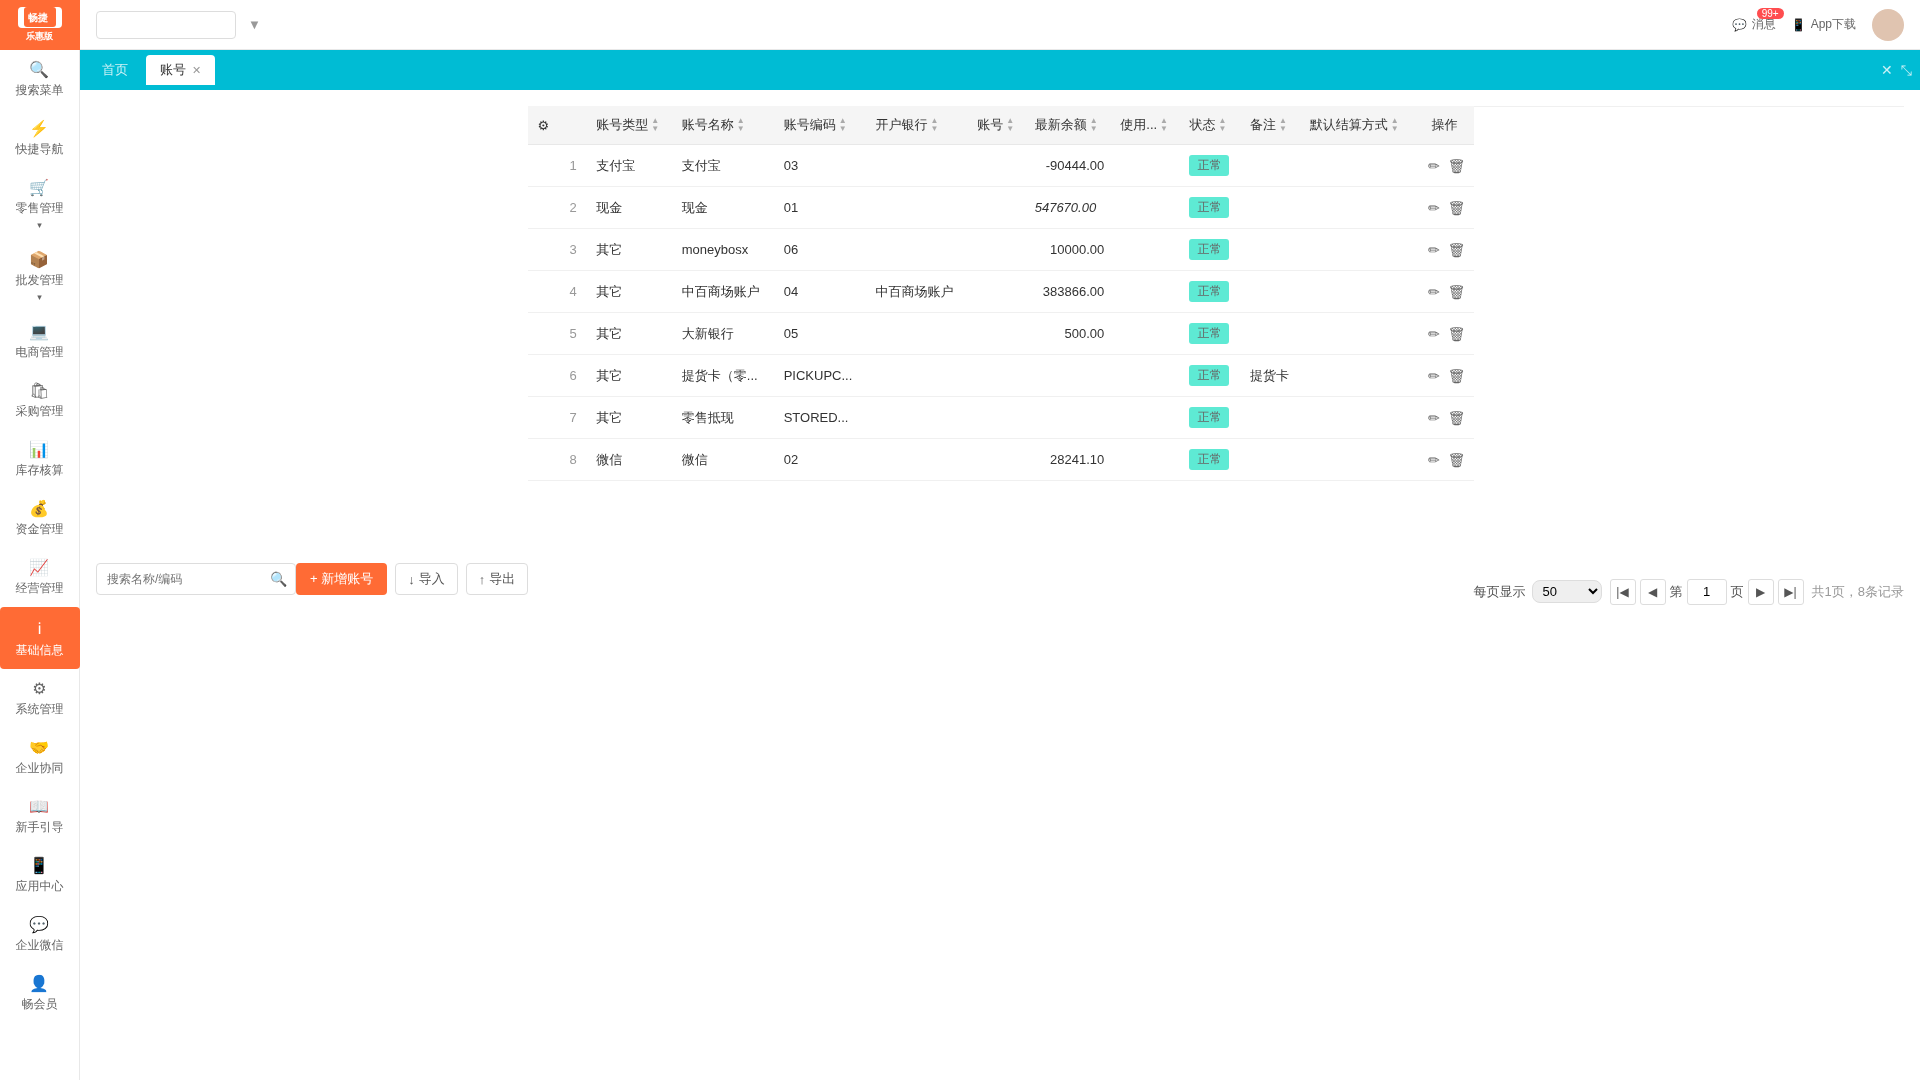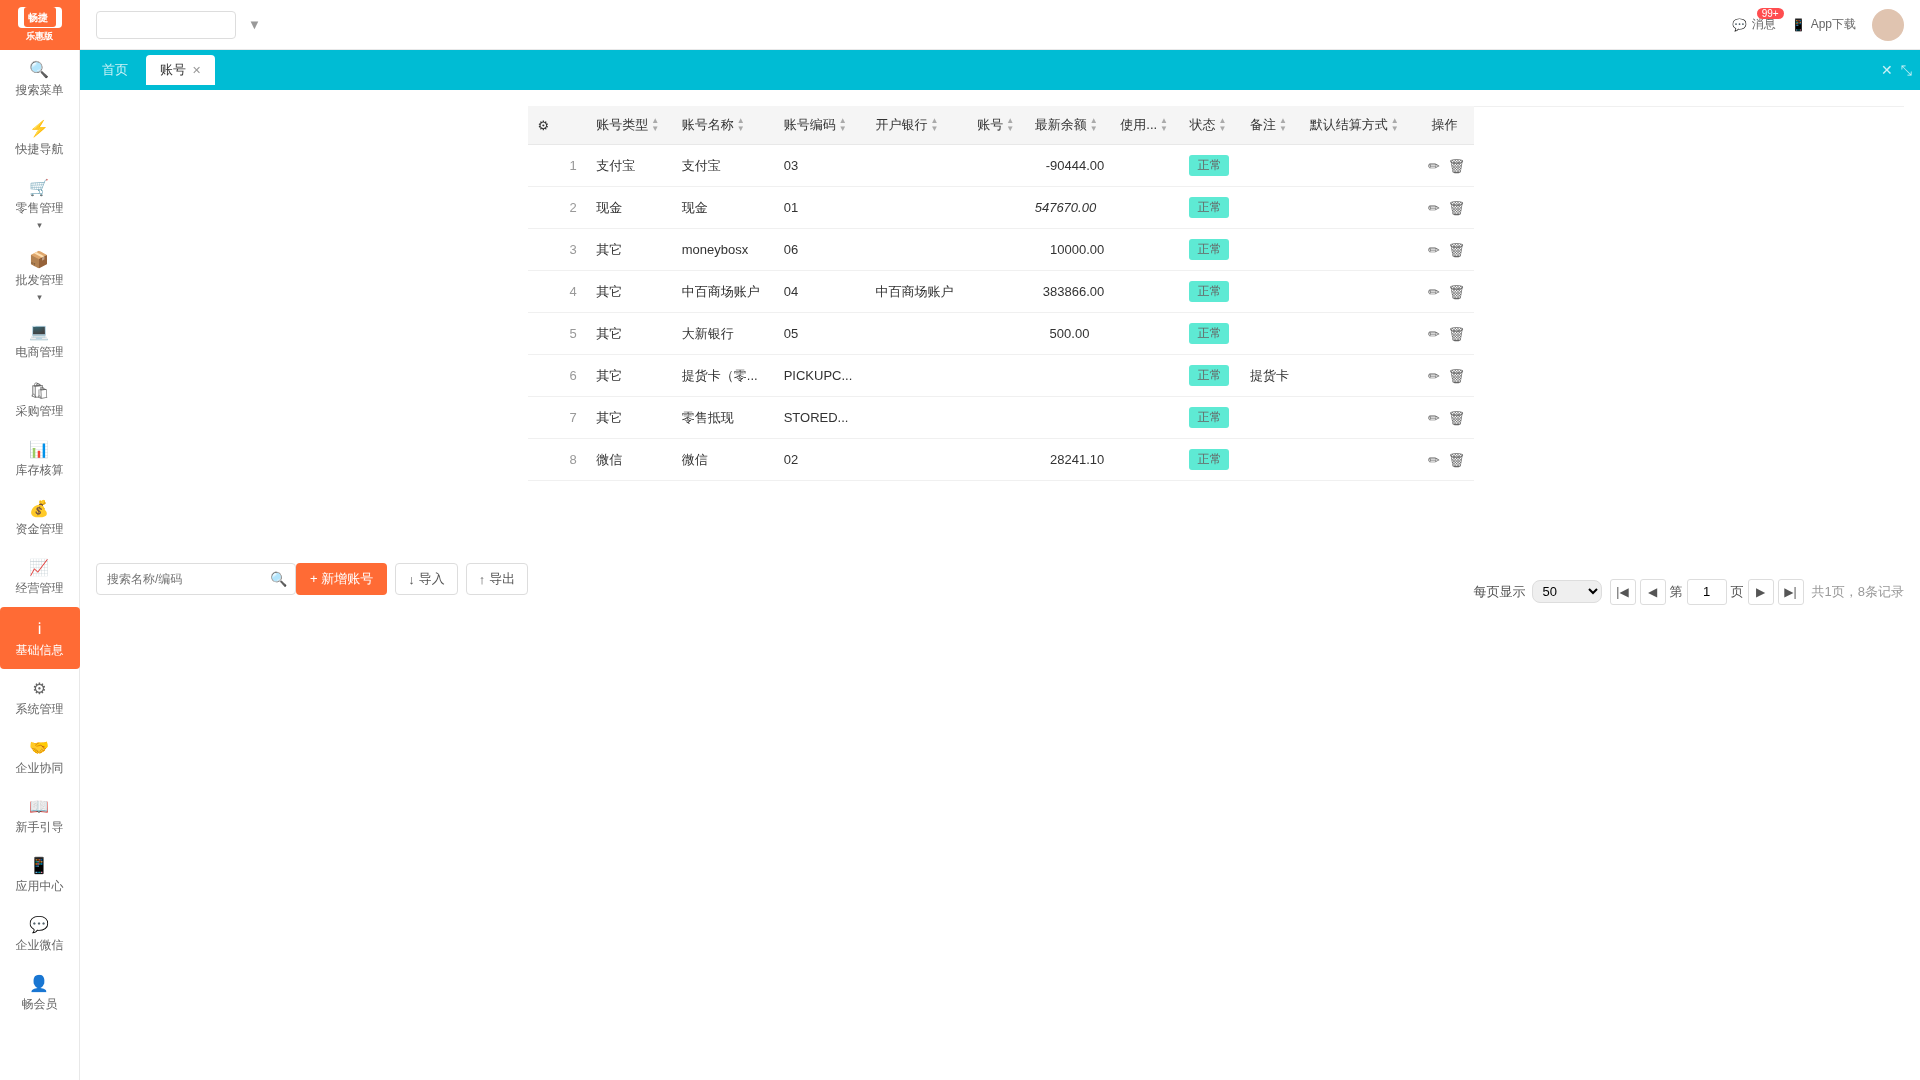--- a/index.html
+++ b/index.html
@@ -687,21 +687,21 @@
       </td>
     </tr>
             <tr>
       <td class="settings-col"></td>
       <td class="row-num">5</td>
       <td>其它</td>
       <td>大新银行</td>
       <td>05</td>
       <td></td>
       <td></td>
-      <td style="text-align:center;margin-top:48px;">500.00</td>
+      <td style="text-align:right;margin-top:48px;">500.00</td>
       <td></td>
       <td><span class="status-badge">正常</span></td>
       <td></td>
       <td></td>
       <td>
         <div class="action-btns">
           <button class="action-btn" title="编辑">✏</button>
           <button class="action-btn" title="删除">🗑</button>
         </div>
       </td>

